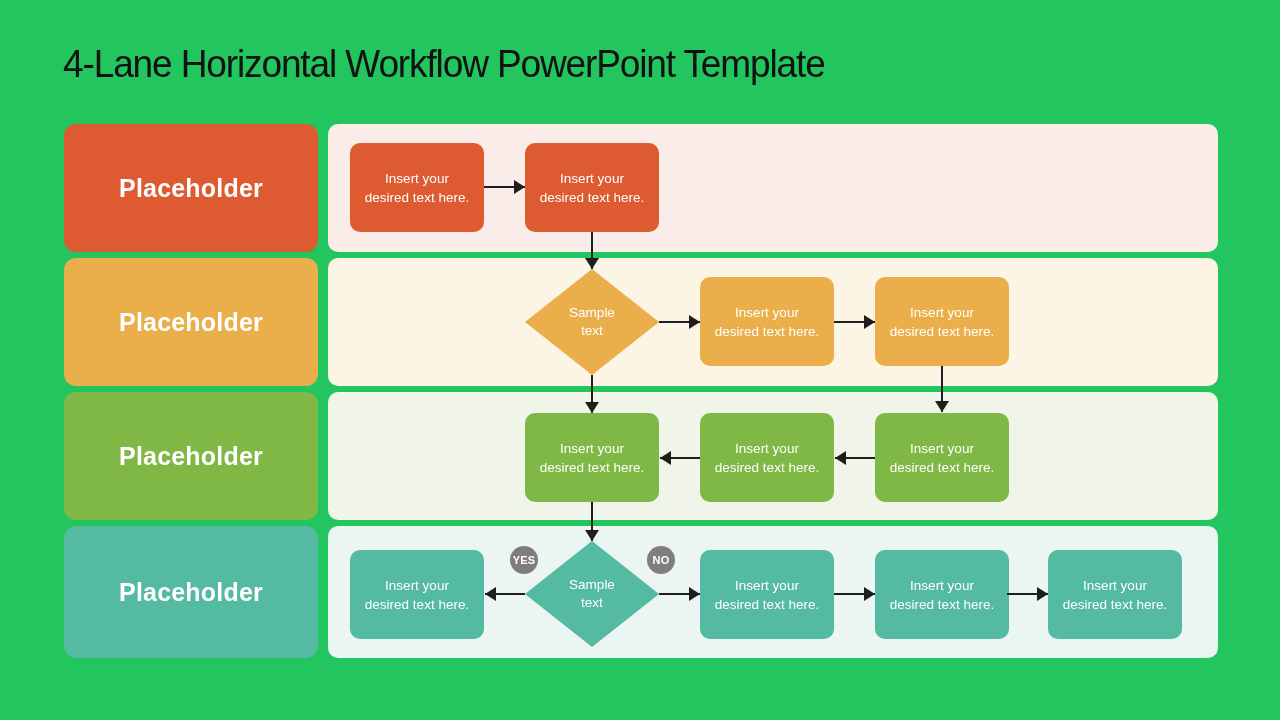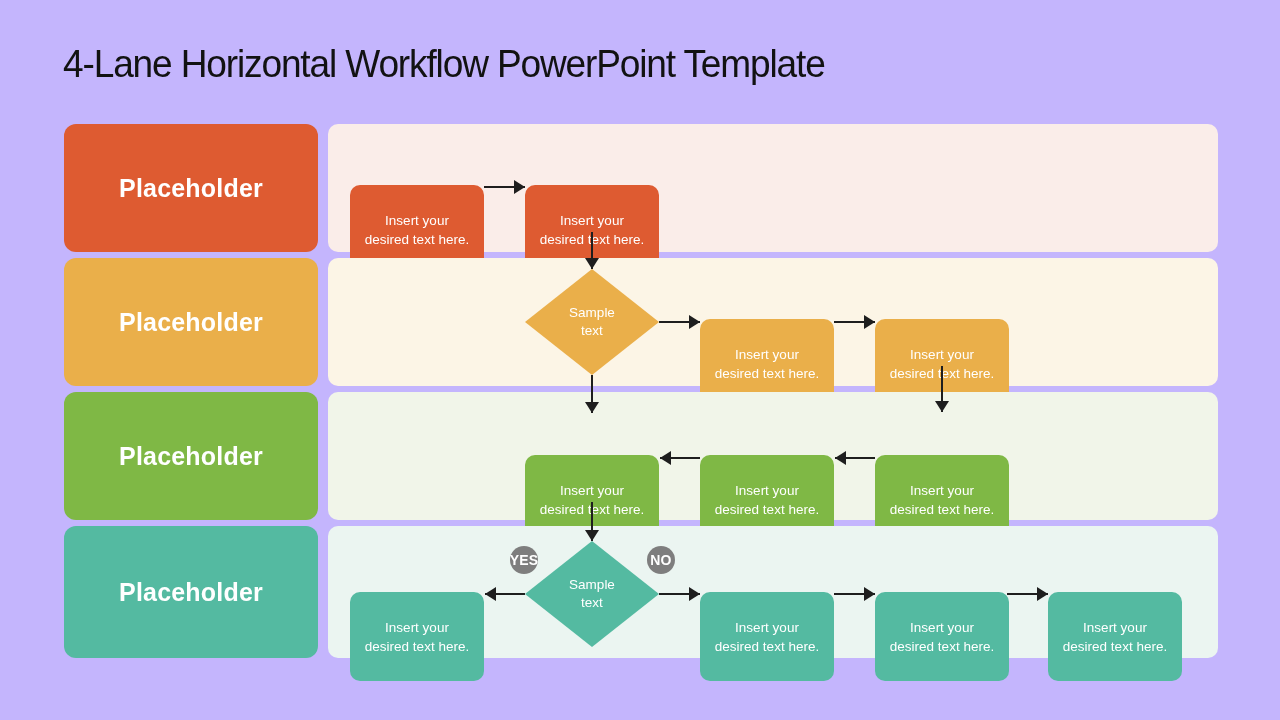--- a/index.html
+++ b/index.html
@@ -1,36 +1,36 @@
 <!DOCTYPE html>
 <html><head>
 <meta charset="utf-8">
 <style>
   html,body{margin:0;padding:0;background:#ffffff;}
-  .slide{position:relative;width:1280px;height:720px;background:#c4b5fd;overflow:hidden;
+  .slide{position:relative;width:1280px;height:720px;background:#22c55e;overflow:hidden;
          font-family:"Liberation Sans", sans-serif;}
   .title{position:absolute;left:63px;top:42px;width:1150px;margin:0;
          font-size:39px;font-weight:500;color:#121212;letter-spacing:-1.2px;
          transform:scaleX(.95);transform-origin:left center;white-space:nowrap;}
   .lane{position:absolute;left:0;width:1280px;}
   .lane-card{position:absolute;left:64px;width:254px;top:0;bottom:0;border-radius:12px;
              background:var(--accent);display:flex;align-items:center;justify-content:center;}
   .lane-card span{color:#ffffff;font-size:25px;font-weight:bold;letter-spacing:.2px;}
   .lane-bg{position:absolute;left:328px;width:890px;top:0;bottom:0;border-radius:10px;
            background:var(--lane-bg);}
   .flow-box{position:absolute;width:134px;height:89px;border-radius:10px;background:var(--accent);
             display:flex;align-items:center;justify-content:center;text-align:center;
-            color:#ffffff;font-size:13.5px;line-height:19px;padding:0 12px;box-sizing:border-box;margin-top:42px;}
+            color:#ffffff;font-size:13.5px;line-height:19px;padding:0 12px;box-sizing:border-box;}
   .diamond{position:absolute;width:134px;height:106px;background:var(--accent);
            clip-path:polygon(50% 0,100% 50%,50% 100%,0 50%);
            display:flex;align-items:center;justify-content:center;text-align:center;
            color:#ffffff;font-size:13.5px;line-height:18px;padding:0 36px;box-sizing:border-box;}
   .badge{position:absolute;width:28px;height:28px;border-radius:50%;background:#7e7e7e;
          display:flex;align-items:center;justify-content:center;color:#ffffff;
-         font-size:14px;font-weight:bold;letter-spacing:.2px;}
+         font-size:11px;font-weight:bold;letter-spacing:.2px;}
   .arr{position:absolute;background:#1e1e1e;}
   .arr-r{height:2px;}
   .arr-r::after{content:"";position:absolute;right:0;top:-6px;width:0;height:0;
                 border-left:11px solid #1e1e1e;border-top:7px solid transparent;border-bottom:7px solid transparent;}
   .arr-l{height:2px;}
   .arr-l::before{content:"";position:absolute;left:0;top:-6px;width:0;height:0;
                  border-right:11px solid #1e1e1e;border-top:7px solid transparent;border-bottom:7px solid transparent;}
   .arr-d{width:2px;}
   .arr-d::after{content:"";position:absolute;bottom:0;left:-6px;width:0;height:0;
                 border-top:11px solid #1e1e1e;border-left:7px solid transparent;border-right:7px solid transparent;}

